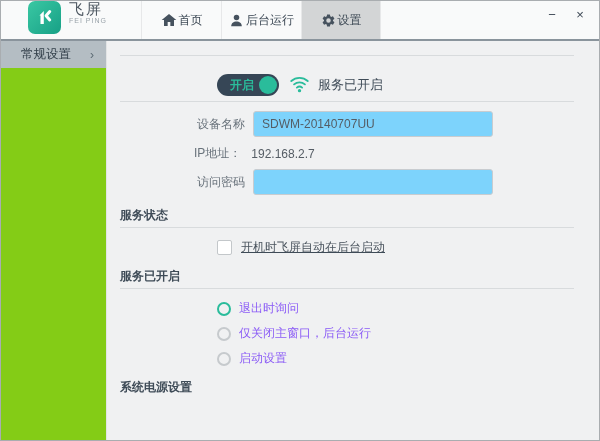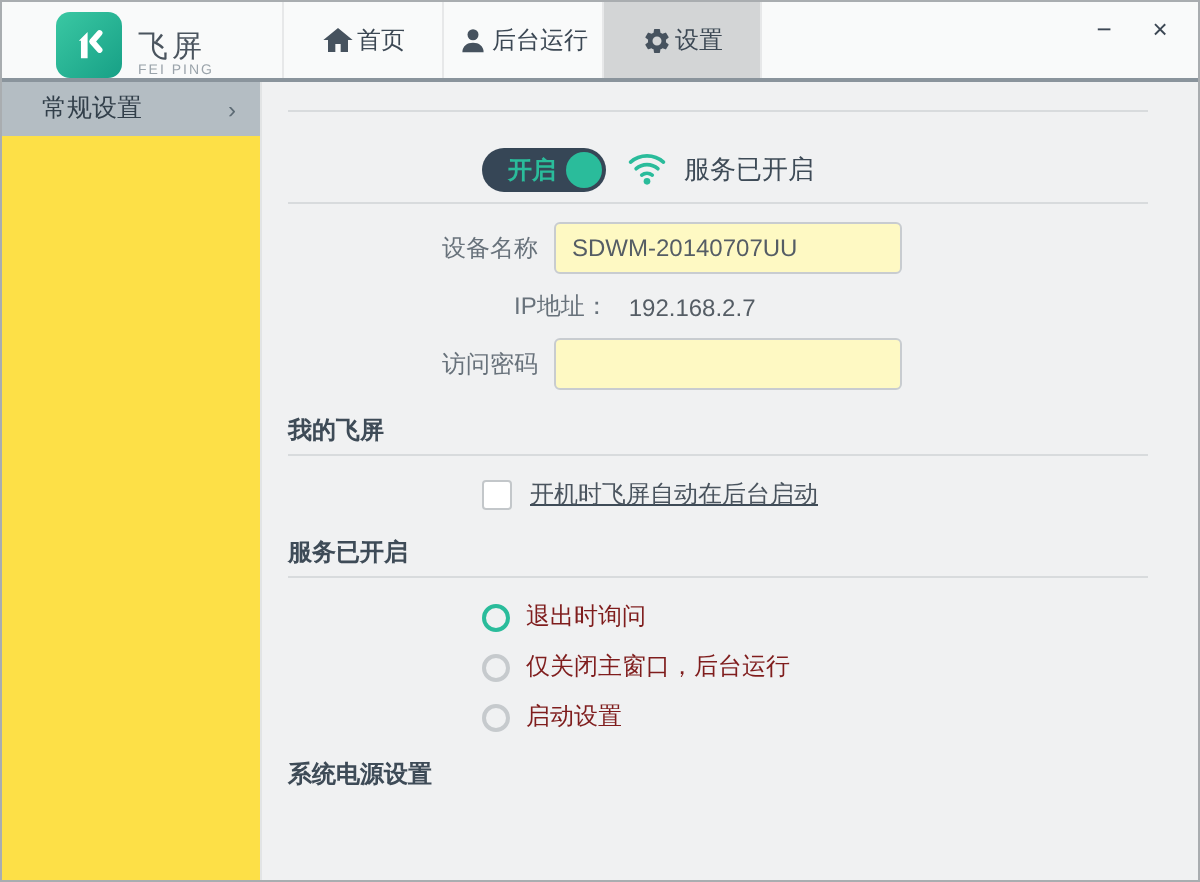--- a/index.html
+++ b/index.html
@@ -11,21 +11,21 @@
   .window {
     width:600px; height:441px; border:1px solid #a9adb0;
     display:flex; flex-direction:column; background:#f0f1f2; overflow:hidden;
   }
   
   .header {
     height:40px; background:#f9fafa; flex:0 0 40px;
     display:flex; align-items:stretch; position:relative;
     border-bottom:2px solid #8a949c;
   }
-  .brand { display:flex; align-items:flex-end; padding-left:27px; width:140px; }
+  .brand { display:flex; align-items:flex-start; padding-left:27px; width:140px; }
   .logo {
     width:33px; height:33px; border-radius:7px;
     background:linear-gradient(135deg,#3ac8a3,#17a086);
     display:flex; align-items:center; justify-content:center;
   }
   .brand-text { margin-left:8px; }
   .brand-title { font-size:15px; color:#4a545e; letter-spacing:2px; line-height:16px; }
   .brand-sub { font-size:7px; color:#9aa3aa; letter-spacing:1px; }
   .tabs { display:flex; align-items:stretch; }
   .tab {
@@ -33,21 +33,21 @@
     justify-content:center; gap:2px; border-left:1px solid #e7e8e9; cursor:default;
   }
   .tab:last-child { border-right:1px solid #e7e8e9; }
   .tab.active { background:#d3d5d6; }
   .tab-label { font-size:12px; color:#3c4854; }
   .tab-icon svg { display:block; }
   .win-controls { position:absolute; right:12px; top:6px; display:flex; gap:14px; }
   .win-btn { font-size:13px; color:#3c4754; width:14px; text-align:center; line-height:16px; }
   
   .body { flex:1; display:flex; min-height:0; }
-  .sidebar { width:130px; background:#fde047; border-right:1px solid #e2e4e5; }
+  .sidebar { width:106px; background:#84cc16; border-right:1px solid #e2e4e5; }
   .side-item {
     height:27px; background:#b4bdc3; color:#323f4a;
     display:flex; align-items:center; padding:0 12px 0 20px; font-size:12.5px;
   }
   .side-item .chev { margin-left:auto; color:#5c6a74; font-size:12px; }
   .main { flex:1; background:#f0f1f2; padding:9px 25px 0 13px; overflow:hidden; }
   .sec-title { font-size:12px; font-weight:bold; color:#3e4b57; line-height:14px; }
   .sec-hr { border:none; border-top:1px solid #d8dbdd; margin-top:5px; }
   .row { display:flex; align-items:center; }
   .indent { margin-left:97px; }
@@ -61,43 +61,43 @@
   .toggle-knob {
     position:absolute; right:2px; top:2px; width:18px; height:18px;
     border-radius:50%; background:#2abc9b;
   }
   .wifi { margin-left:10px; }
   .status-text { margin-left:8px; font-size:13px; color:#3e4b57; }
   
   .lbl-row { margin-top:9px; }
   .field-label { width:133px; text-align:right; padding-right:8px; color:#68727b; font-size:12px; }
   .text-input {
-    width:174px; height:26px; border:1px solid #c8ccd0; border-radius:3px;
-    background:#fef9c3; padding:0 8px; font-size:12px; color:#555d65;
+    width:240px; height:26px; border:1px solid #c8ccd0; border-radius:3px;
+    background:#7dd3fc; padding:0 8px; font-size:12px; color:#555d65;
     font-family:"Liberation Sans","DejaVu Sans",sans-serif; outline:none;
   }
-  .ip-row { margin-left:113px; margin-top:8px; }
+  .ip-row { margin-left:74px; margin-top:8px; }
   .ip-label { color:#68727b; }
   .ip-value { color:#555d65; margin-left:10px; }
   .pwd-row { margin-top:7px; }
   .sec-gap { margin-top:13px; }
   
   .check-row { margin-top:11px;text-decoration:underline; }
   .checkbox {
     width:15px; height:15px; border:1px solid #c3c7ca; border-radius:2px;
     background:#fff; flex:0 0 15px;
   }
   .check-label { margin-left:9px; color:#4a545e; }
   .radio-row { margin-top:8px; }
   .radio {
     width:14px; height:14px; border-radius:50%; background:transparent;
     border:2px solid #c6cacd; flex:0 0 14px;
   }
   .radio.selected { border-color:#2abc9b; }
-  .radio-label { margin-left:8px; color:#7f1d1d; }
+  .radio-label { margin-left:8px; color:#8b5cf6; }
 </style>
 </head>
 <body>
 
 <div class="window">
 
   <div class="header">
     <div class="brand">
       <div class="logo">
         <svg width="21" height="21" viewBox="0 0 24 24">
@@ -179,21 +179,21 @@
       </div>
       <div class="row ip-row">
         <span class="ip-label">IP地址：</span>
         <span class="ip-value">192.168.2.7</span>
       </div>
       <div class="row lbl-row pwd-row">
         <span class="field-label">访问密码</span>
         <input class="text-input" type="text" value="" style="">
       </div>
 
-      <div class="sec-title sec-gap">我的飞屏</div>
+      <div class="sec-title sec-gap">服务状态</div>
       <hr class="sec-hr">
       <div class="row check-row indent">
         <span class="checkbox"></span>
         <span class="check-label">开机时飞屏自动在后台启动</span>
       </div>
 
       <div class="sec-title sec-gap">服务已开启</div>
       <hr class="sec-hr">
       <div class="row radio-row indent" style="margin-top:11px;">
         <span class="radio selected"></span>

